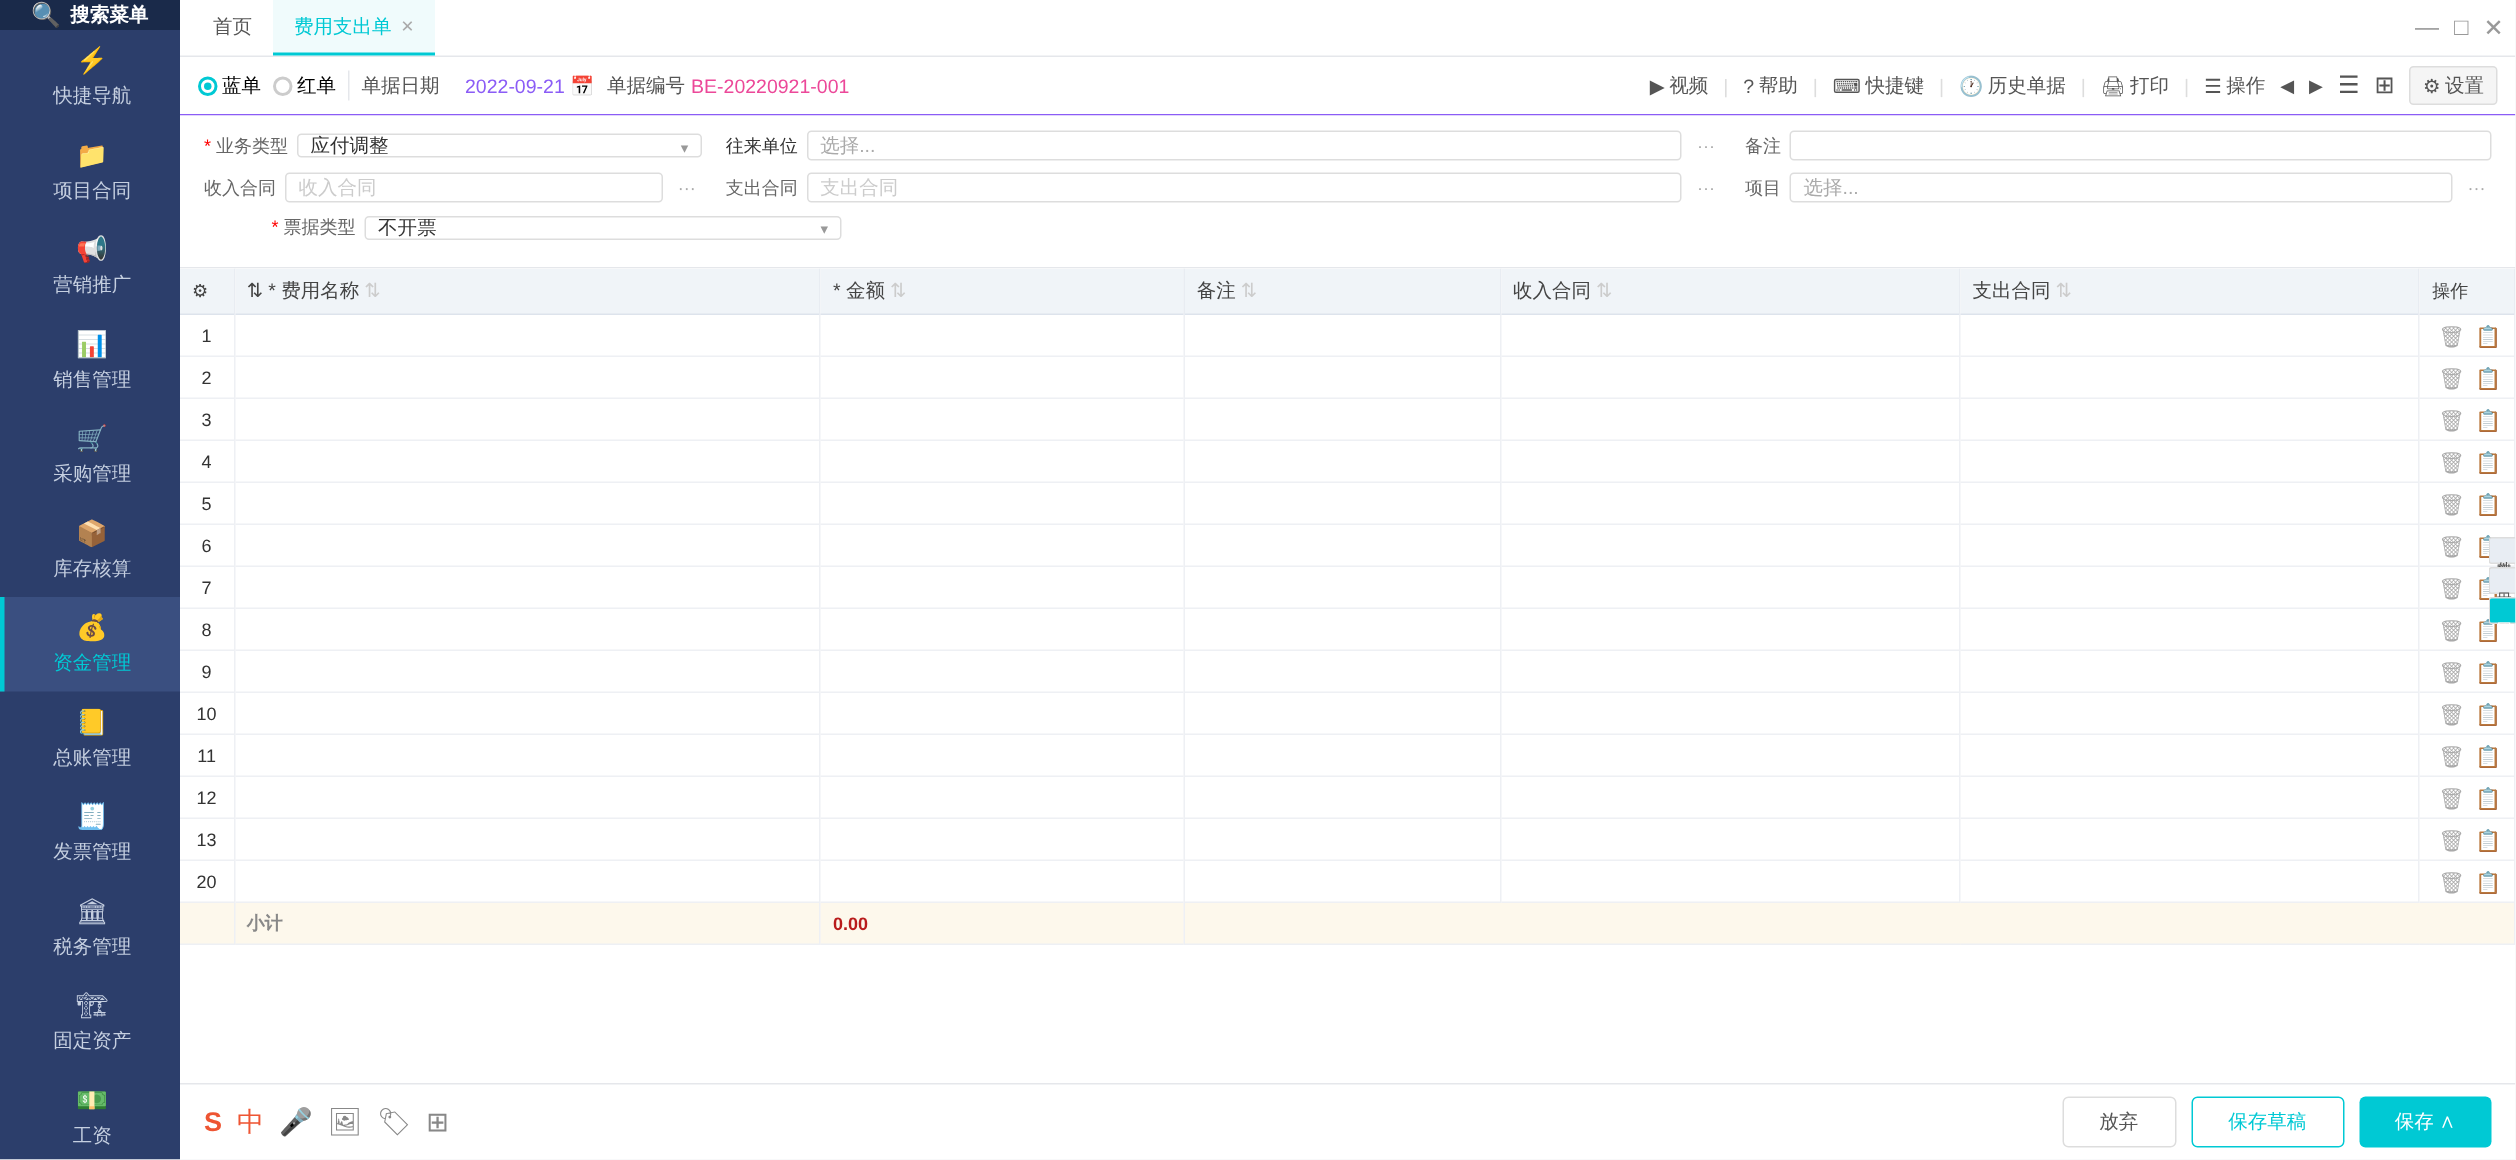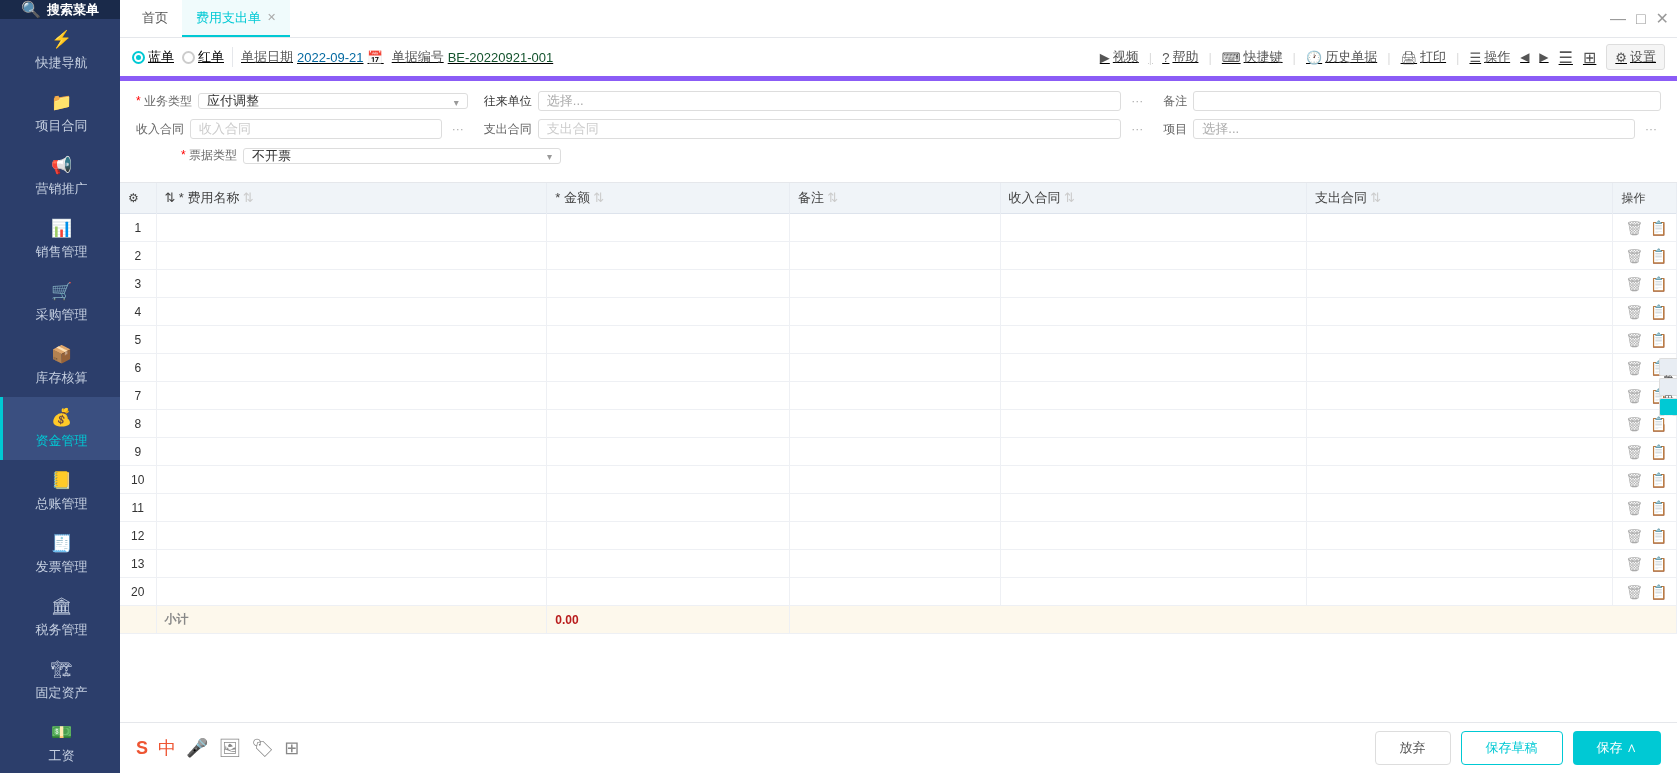--- a/index.html
+++ b/index.html
@@ -80,25 +80,24 @@
     .tab-spacer { flex: 1; }
     .tab-window-controls { display: flex; gap: 10px; align-items: center; }
     .win-btn { cursor: pointer; font-size: 16px; color: #999; }
 
     
     .toolbar {
       display: flex;
       align-items: center;
       padding: 6px 12px;
       background: #fff;
-      border-bottom: 5px solid #8b5cf6;
+      border-bottom: 1px solid #8b5cf6;
       gap: 8px;
       flex-shrink: 0;
       flex-wrap: wrap;
-      text-decoration: underline;
     }
     .toolbar-radio-group { display: flex; align-items: center; gap: 8px; }
     .radio-label { display: flex; align-items: center; gap: 3px; cursor: pointer; font-size: 12px; }
     .radio-dot {
       width: 13px; height: 13px; border-radius: 50%;
       border: 2px solid #ccc; display: inline-block; position: relative;
     }
     .radio-dot.checked { border-color: #00c9d4; }
     .radio-dot.checked::after {
       content: ''; position: absolute; top: 2px; left: 2px;
@@ -325,26 +324,26 @@
         <span>蓝单</span>
       </label>
       <label class="radio-label">
         <span class="radio-dot"></span>
         <span>红单</span>
       </label>
     </div>
     <div class="toolbar-divider"></div>
     <div class="toolbar-field">
       <span>单据日期</span>
-      <span style="color:#0369a1;font-weight:500;">2022-09-21</span>
+      <span style="color:#8b5cf6;font-weight:500;margin-left:13px;">2022-09-21</span>
       <span class="cal-icon">📅</span>
     </div>
     <div class="toolbar-field">
       <span>单据编号</span>
-      <span style="color:#14532d;font-weight:500;">BE-20220921-001</span>
+      <span style="color:#ec4899;font-weight:500;">BE-20220921-001</span>
     </div>
     <div class="toolbar-right">
       <span class="toolbar-action">
         <span>▶</span>
         <span>视频</span>
       </span>
       <span style="color:#ddd">|</span>
       <span class="toolbar-action">
         <span>?</span>
         <span>帮助</span>

